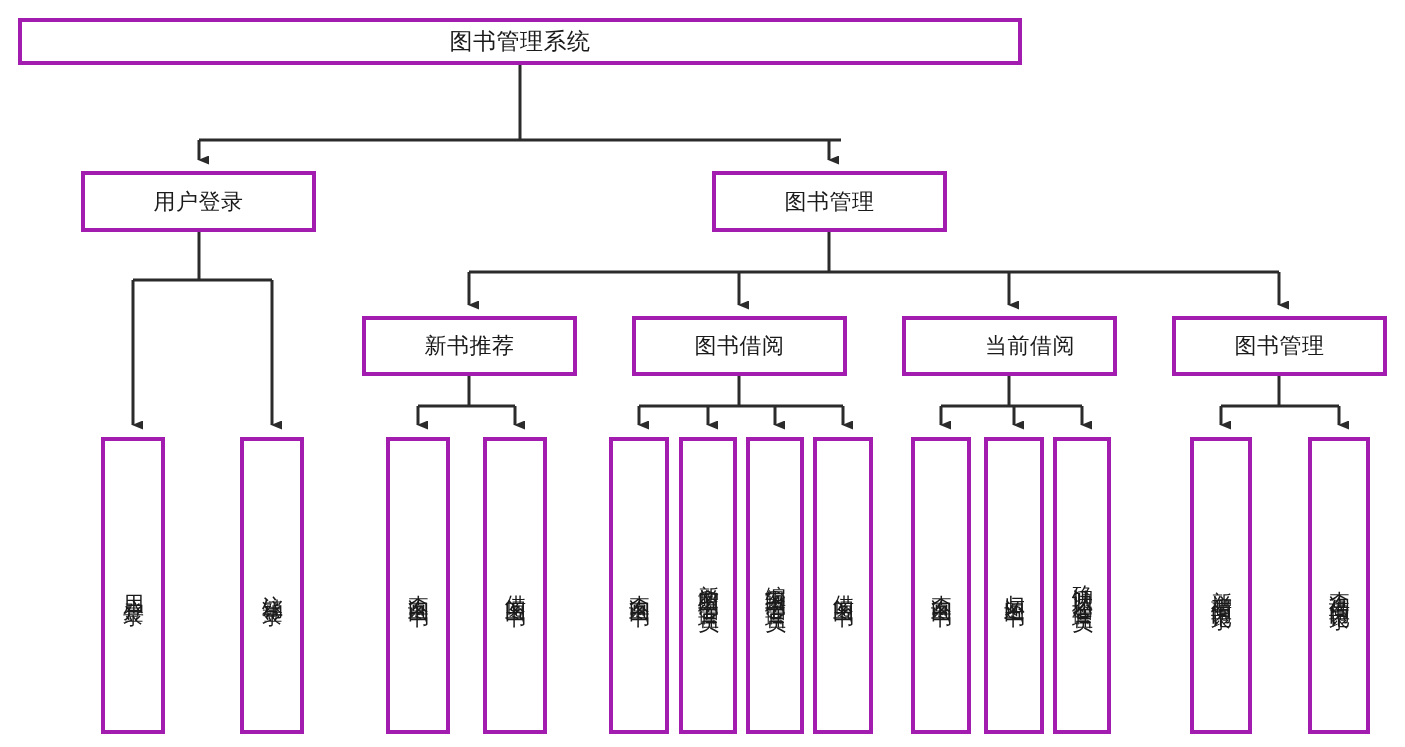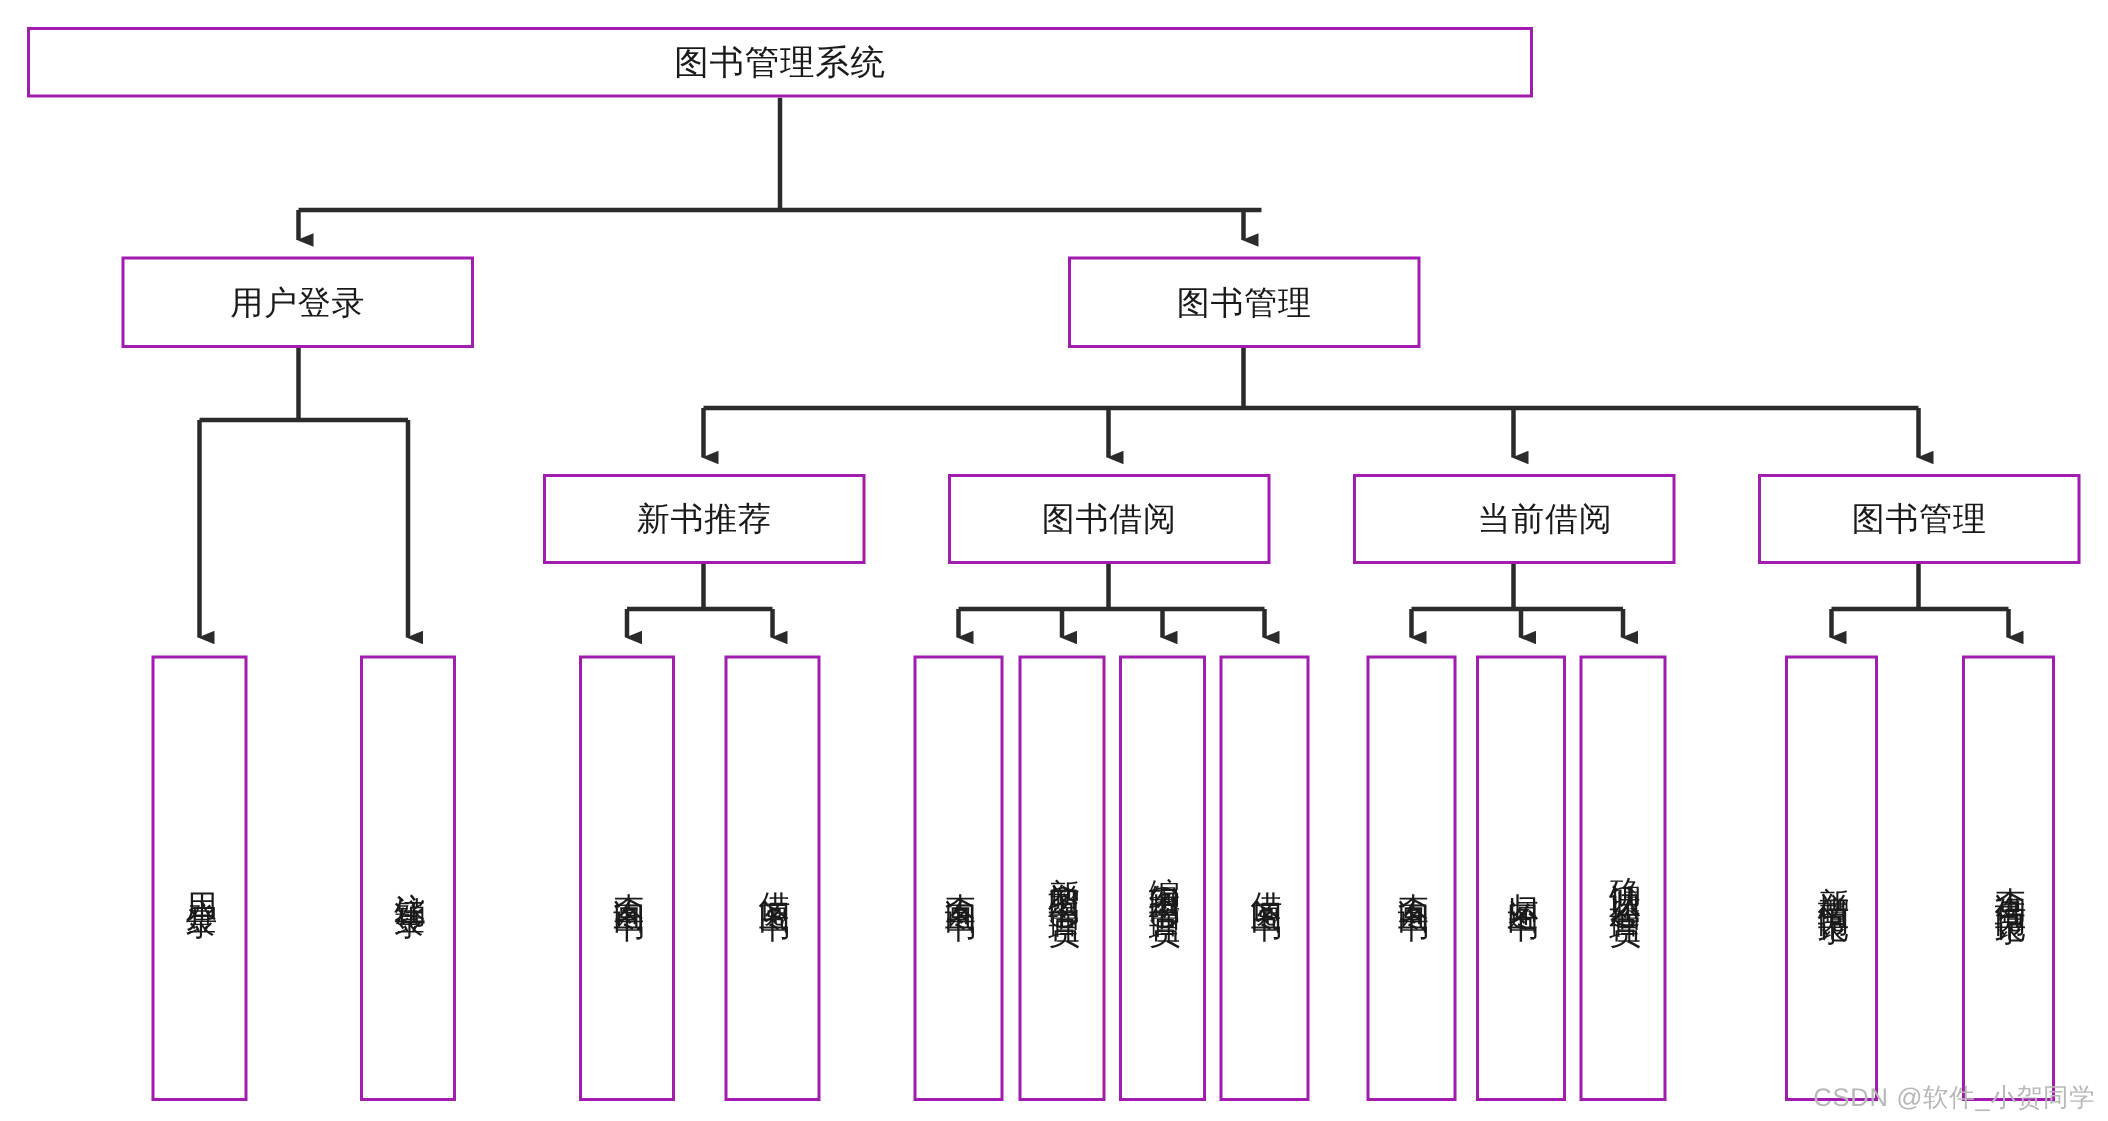--- a/index.html
+++ b/index.html
@@ -21,21 +21,21 @@
     position: absolute;
     left: 0;
     top: 0;
     width: 1405px;
     height: 747px;
     pointer-events: none;
   }
   .node {
     position: absolute;
     box-sizing: border-box;
-    border: 2px solid #a21caf;
+    border: 4px solid #a21caf;
     background: #ffffff;
     display: flex;
     align-items: center;
     justify-content: center;
     color: #1a1a1a;
     line-height: 1.18;
   }
   .node.h {
     font-size: 22px;
     letter-spacing: 0.5px;
@@ -177,14 +177,13 @@
   <div class="node v" style="left: 1053px; top: 437px; width: 58px; height: 297px;">
     <span class="vtext">确认归还（管理员）</span>
   </div>
   <div class="node v" style="left: 1190px; top: 437px; width: 62px; height: 297px;">
     <span class="vtext">新增借阅记录</span>
   </div>
   <div class="node v" style="left: 1308px; top: 437px; width: 62px; height: 297px;">
     <span class="vtext">查询借阅记录</span>
   </div>
 
-  <div id="watermark">CSDN @软件_小贺同学</div>
 </div>
 
 </body></html>

